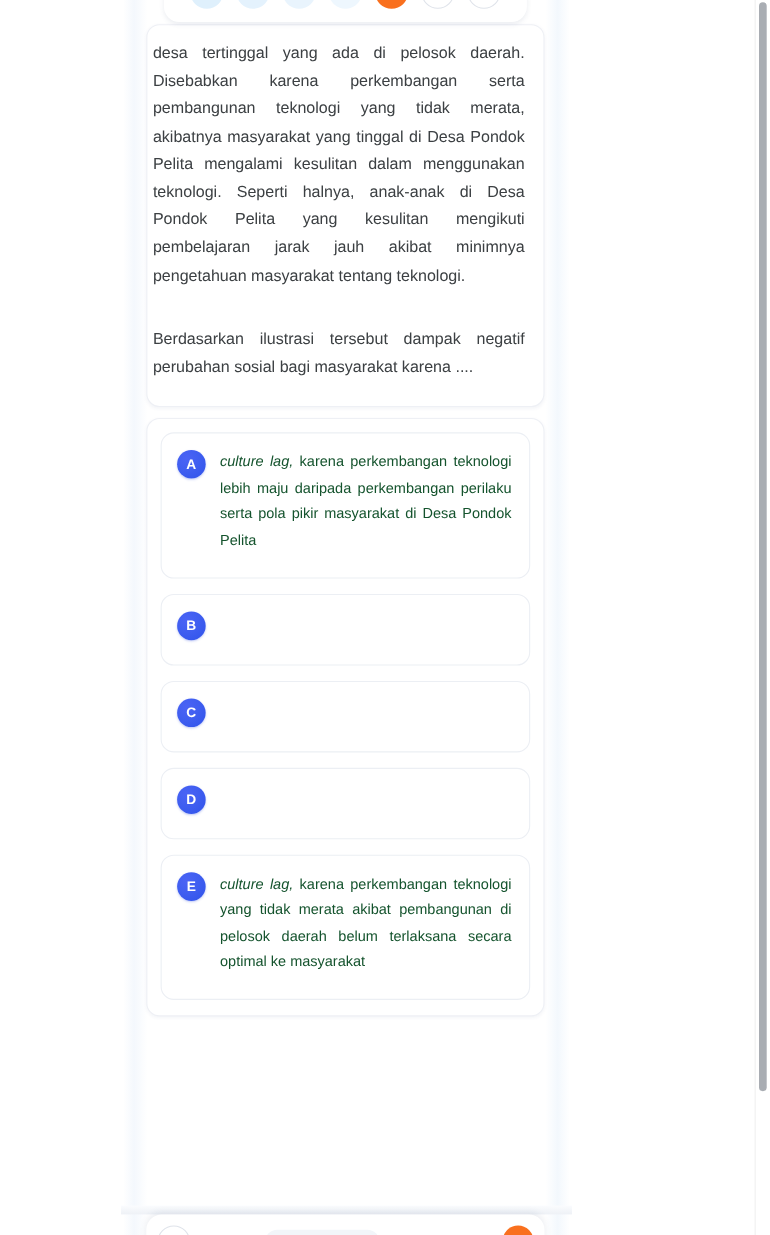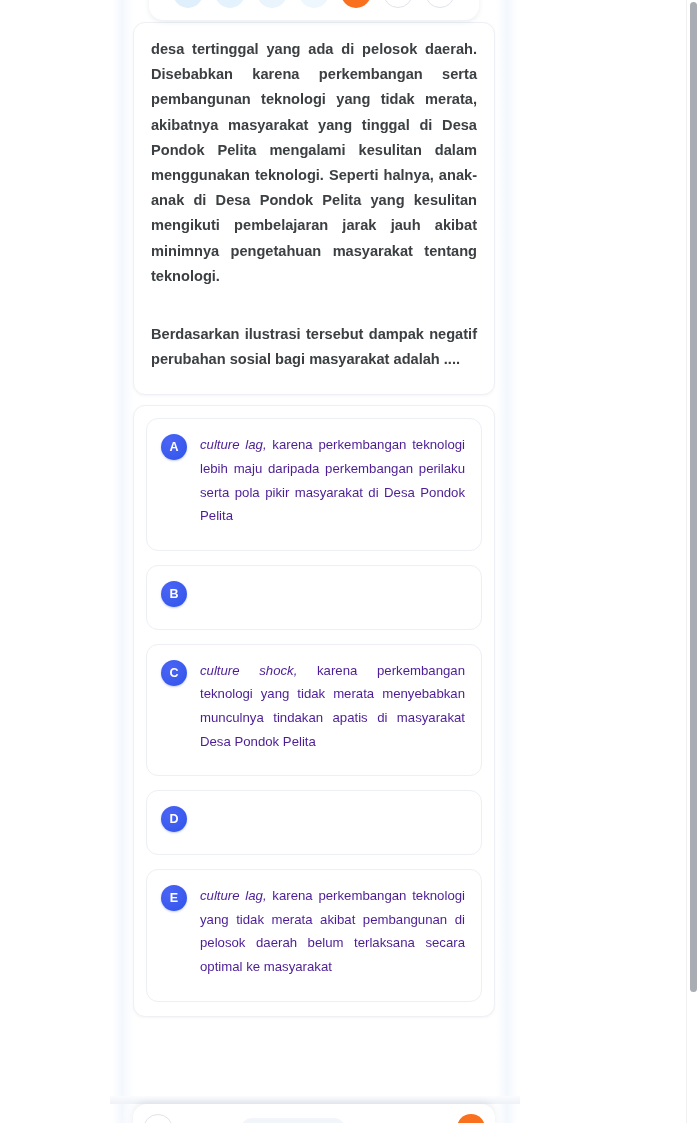--- a/index.html
+++ b/index.html
@@ -90,23 +90,22 @@
   
   .card {
     background: #ffffff;
     border: 1px solid #eef0f5;
     border-radius: 12px;
     box-shadow: 0 1px 3px rgba(60,80,120,0.055);
     box-sizing: border-box;
   }
   .question-card {
     margin-top: 2px;
-    padding: 14px 17px 22px 17px;
-    width: 362px;
-    font-weight: bold;
+    padding: 14px 17px 22px 5px;
+    width: 362px;
   }
   .qtext {
     font-size: 14.6px;
     line-height: 25.2px;
     color: #3c4043;
     text-align: justify;
     text-justify: inter-word;
     margin: 0;
   }
   .qtext + .qtext { margin-top: 33px; }
@@ -141,21 +140,21 @@
     display: flex;
     align-items: center;
     justify-content: center;
     margin-top: 1px;
     box-shadow: 0 1px 2px rgba(50,80,220,0.30);
     letter-spacing: 0.2px;
   }
   .opt-text {
     font-size: 13.2px;
     line-height: 23.6px;
-    color: #4c1d95;
+    color: #14532d;
     text-align: justify;
     text-justify: inter-word;
     flex: 1 1 auto;
   }
   .opt-text .term {
     font-style: italic;
   }
 
   
   .bottom-bar {
@@ -235,34 +234,33 @@
           <div class="qdot done3"></div>
           <div class="qdot done4"></div>
           <div class="qdot current"></div>
           <div class="qdot empty"></div>
           <div class="qdot empty"></div>
         </div>
     </div>
 
     <div class="card question-card">
       <p class="qtext">desa tertinggal yang ada di pelosok daerah. Disebabkan karena perkembangan serta pembangunan teknologi yang tidak merata, akibatnya masyarakat yang tinggal di Desa Pondok Pelita mengalami kesulitan dalam menggunakan teknologi. Seperti halnya, anak-anak di Desa Pondok Pelita yang kesulitan mengikuti pembelajaran jarak jauh akibat minimnya pengetahuan masyarakat tentang teknologi.</p>
-      <p class="qtext">Berdasarkan ilustrasi tersebut dampak negatif perubahan sosial bagi masyarakat adalah ....</p>
+      <p class="qtext">Berdasarkan ilustrasi tersebut dampak negatif perubahan sosial bagi masyarakat karena ....</p>
     </div>
 
     <div class="card options-wrap" id="options-wrap">
         <div class="option">
           <div class="badge">A</div>
           <div class="opt-text"><em class="term">culture lag,</em><span> karena perkembangan teknologi lebih maju daripada perkembangan perilaku serta pola pikir masyarakat di Desa Pondok Pelita</span></div>
         </div>
         <div class="option">
           <div class="badge">B</div>
         </div>
         <div class="option">
           <div class="badge">C</div>
-          <div class="opt-text"><em class="term">culture shock,</em><span> karena perkembangan teknologi yang tidak merata menyebabkan munculnya tindakan apatis di masyarakat Desa Pondok Pelita</span></div>
         </div>
         <div class="option">
           <div class="badge">D</div>
         </div>
         <div class="option">
           <div class="badge">E</div>
           <div class="opt-text"><em class="term">culture lag,</em><span> karena perkembangan teknologi yang tidak merata akibat pembangunan di pelosok daerah belum terlaksana secara optimal ke masyarakat</span></div>
         </div>
       </div>
 

